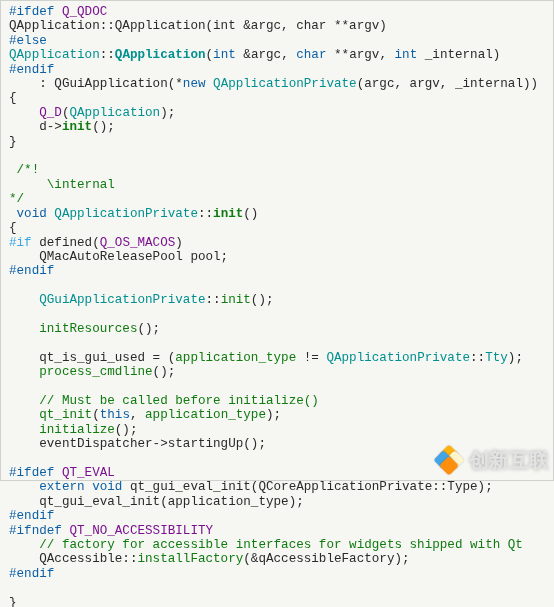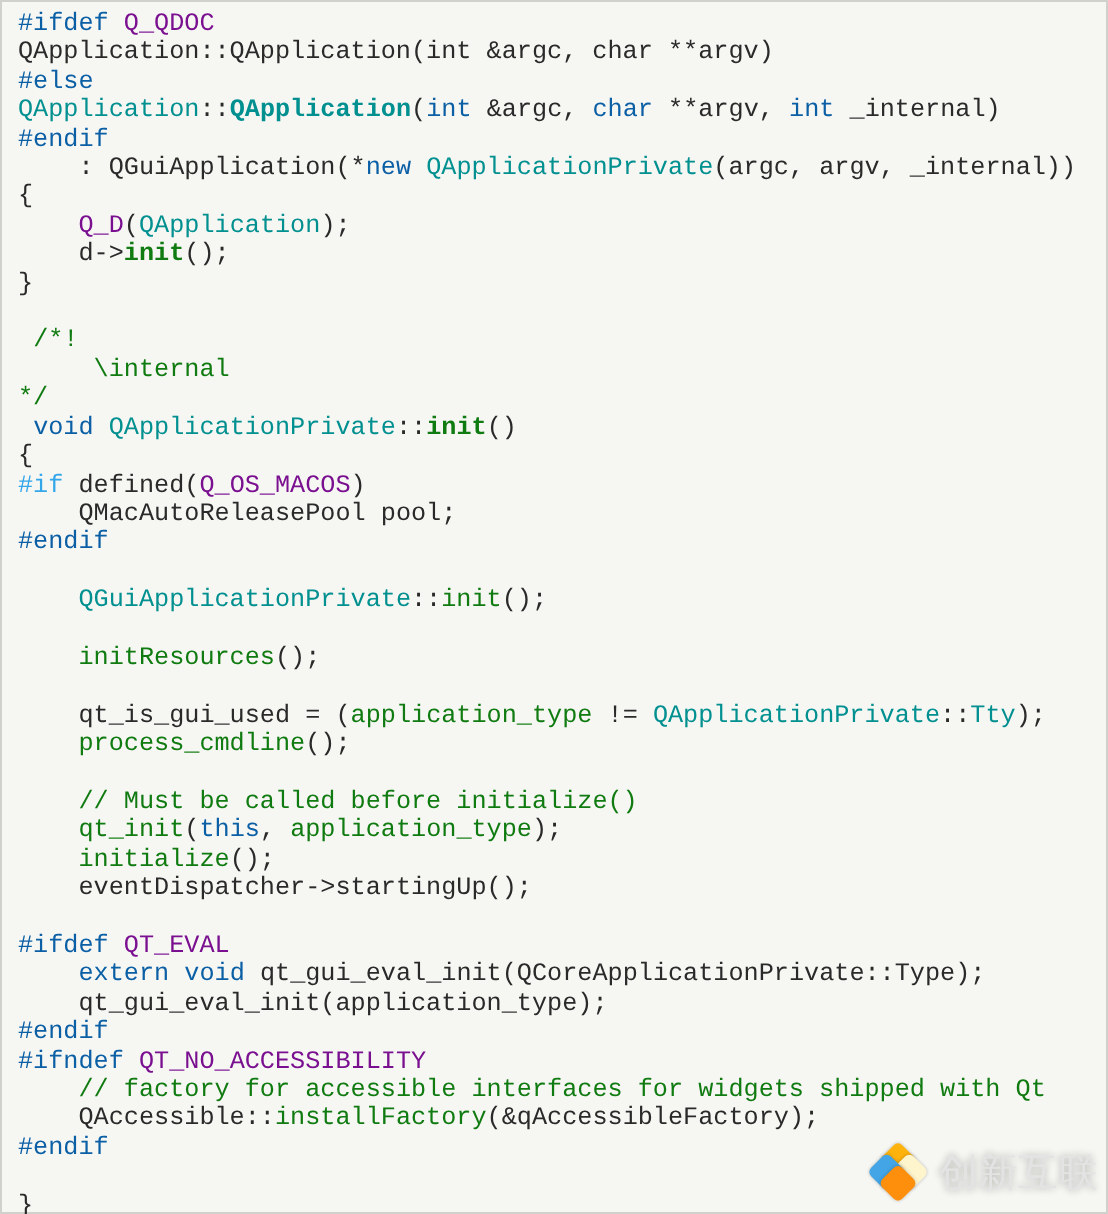--- a/index.html
+++ b/index.html
@@ -5,21 +5,21 @@
   html, body {
     margin: 0;
     padding: 0;
     width: 554px;
     height: 607px;
     background: #f6f6f3;
     overflow: hidden;
   }
   .viewport {
     width: 554px;
-    height: 607px;
+    height: 481px;
     position: relative;
     box-sizing: border-box;
     border: 1px solid #d0d0cc;
     background: #f6f6f3;
   }
   pre.code {
     margin: 0;
     padding: 4px 8px 8px 8px;
     font-family: Consolas, "Courier New", monospace;
     font-size: 12.6px;
@@ -65,21 +65,21 @@
     box-shadow: 0 0 2px rgba(0,0,0,0.25);
   }
   .watermark .wm-icon .p1 { background: #ffb000; transform: rotate(45deg) translate(-4px,-4px); }
   .watermark .wm-icon .p2 { background: #fff5cc; transform: rotate(45deg) translate(4px,-4px); }
   .watermark .wm-icon .p3 { background: #3aa1e5; transform: rotate(45deg) translate(-4px,4px); }
   .watermark .wm-icon .p4 { background: #ff8a00; transform: rotate(45deg) translate(4px,4px); }
   .watermark .wm-text {
     color: #e3e3e3;
     font-family: "Microsoft YaHei", Arial, sans-serif;
     font-size: 20px;
-    font-weight: 400;
+    font-weight: 700;
     text-shadow: 0 0 4px rgba(0,0,0,0.35);
   }
 </style>
 </head>
 <body>
 
 <div class="viewport">
 <pre class="code"><span class="tok-kw">#ifdef </span><span class="tok-mac">Q_QDOC</span>
 <span class="tok-name">QApplication::QApplication(int &amp;argc, char **argv)</span>
 <span class="tok-kw">#else</span>

